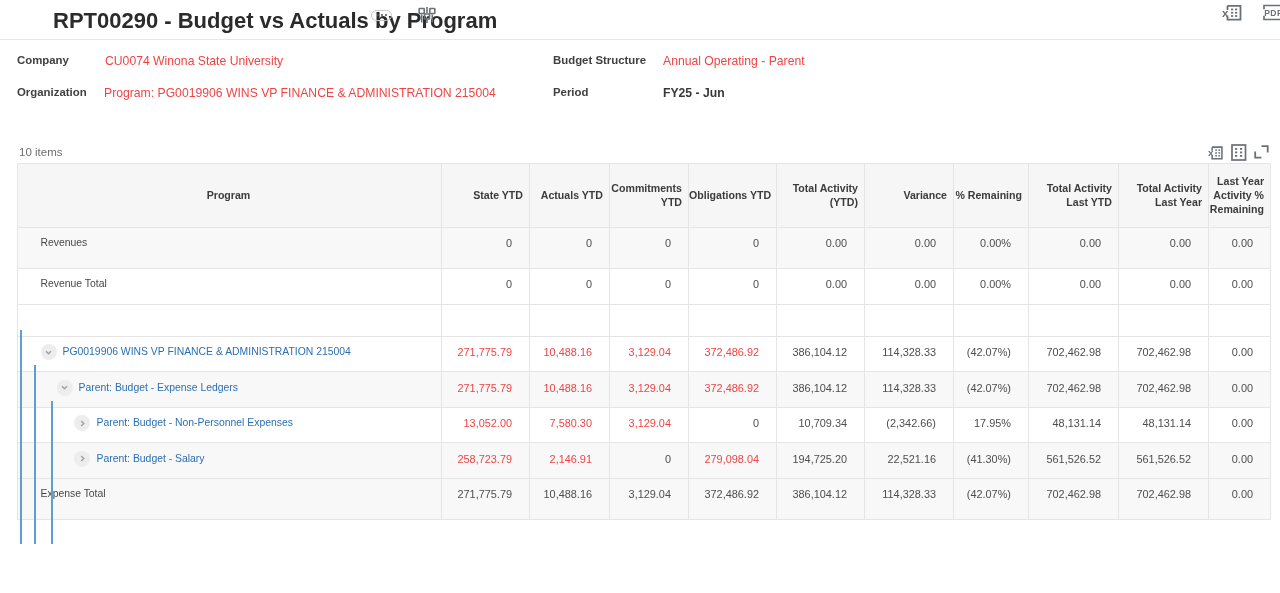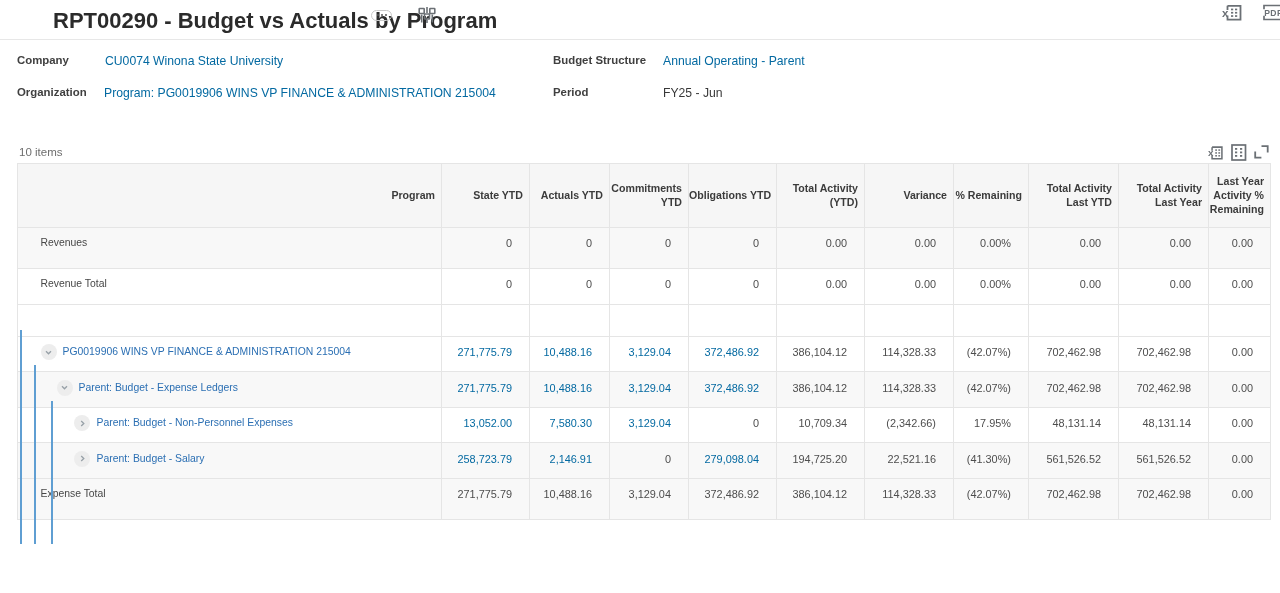--- a/index.html
+++ b/index.html
@@ -6,27 +6,27 @@
   html,body { width:1280px; height:593px; background:#fff; overflow:hidden;
     font-family:"Liberation Sans", sans-serif; }
   body { position:relative; }
   .title { position:absolute; left:17px; top:8px; font-size:22px; font-weight:bold; color:#2b2b2b; letter-spacing:0px;margin-left:36px;}
   .pill { position:absolute; left:371px; top:9.5px; width:21px; height:11.5px; border:1px solid #c9c9c9; border-radius:6px; display:flex; align-items:center; justify-content:center; gap:2px;}
   .pill i { width:2px; height:2px; background:#555; border-radius:50%; display:block;}
   .icon { position:absolute; color:#6b7075; }
   .hline { position:absolute; left:0; width:1280px; height:1px; background:#e7e7e7; }
   .lbl { position:absolute; font-size:11.4px; font-weight:bold; color:#404040; }
   .val { position:absolute; font-size:12.2px; color:#383838; }
-  .link { color:#0369a1; }
+  .link { color:#ef4444; }
   .items { position:absolute; left:19px; top:146px; font-size:11.5px; color:#6e6e6e; }
 
   table { position:absolute; left:17px; top:163px; width:1253px; border-collapse:collapse; table-layout:fixed; }
   th, td { border:1px solid #e5e5e5; font-size:11px; overflow:hidden; white-space:nowrap; }
   thead th { height:63.5px; background:#f6f6f6; font-size:10.6px; font-weight:bold; color:#3b3b3b; text-align:right; vertical-align:middle; padding-right:6px; line-height:14px; }
-  thead th.prog { text-align:right; padding-left:4px; }
+  thead th.prog { text-align:center; padding-left:4px; }
   tbody td { height:35.6px; font-size:10.9px; text-align:right; vertical-align:top; padding-top:9.5px; padding-right:17px; color:#4d4d4d; }
   tbody td.prog { font-size:10.4px; text-align:left; padding-left:22.5px; padding-right:0; position:relative; color:#474747; }
   tbody tr.alt td { background:#f8f8f8; }
   tr.r1 td { height:41px; } tr.r2 td { height:36px; } tr.r3 td { height:32px; } tr.r10 td { height:41px; }
   .guide { position:absolute; width:2px; background:#5f9ed2; z-index:5; }
   .chev { position:absolute; top:7.5px; width:16px; height:16px; border-radius:50%; background:#ededed; display:flex; align-items:center; justify-content:center; }
   .c0{ left:6px; } .c1{ left:22.5px; } .c2{ left:38.5px; } .c3{ left:56px; }
   .t1{ padding-left:44.5px !important; } .t2{ padding-left:60.5px !important; } .t3{ padding-left:78.5px !important; }
   .pl0{ padding-left:26px !important; }
   tbody td.prog.link { color:#2b6fb3; }
@@ -69,21 +69,21 @@
   </svg>
   <div class="hline" style="top:38.5px;"></div>
 
   <div class="lbl" style="left:17px; top:54px;">Company</div>
   <div class="val link" style="left:105px; top:54px;">CU0074 Winona State University</div>
   <div class="lbl" style="left:17px; top:86px;">Organization</div>
   <div class="val link" style="left:104px; top:86px;">Program: PG0019906 WINS VP FINANCE &amp; ADMINISTRATION 215004</div>
   <div class="lbl" style="left:553px; top:54px;">Budget Structure</div>
   <div class="val link" style="left:663px; top:54px;">Annual Operating - Parent</div>
   <div class="lbl" style="left:553px; top:86px;">Period</div>
-  <div class="val" style="left:663px; top:86px;">FY25 - Jun</div>
+  <div class="val" style="left:663px; top:86px;font-weight:bold;">FY25 - Jun</div>
 
   <div class="items">10 items</div>
 
   <svg class="icon" style="left:1208px; top:144px;" width="18" height="17" viewBox="0 0 20 19" fill="none">
     <path d="M4.5 3.5 h11 v13 h-11 v-4 m0 -5 v-4" stroke="#6b7075" stroke-width="1.7"></path>
     <g fill="#6b7075">
       <rect x="8" y="6" width="2" height="1.6"></rect>
       <rect x="11.5" y="6" width="2" height="1.6"></rect>
       <rect x="8" y="9.2" width="2" height="1.6"></rect>
       <rect x="11.5" y="9.2" width="2" height="1.6"></rect>

